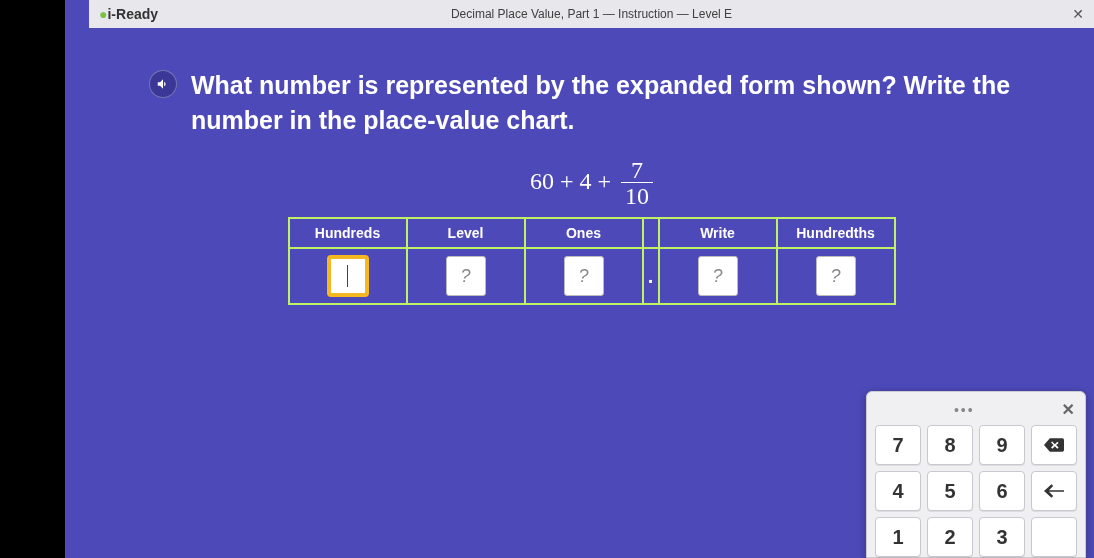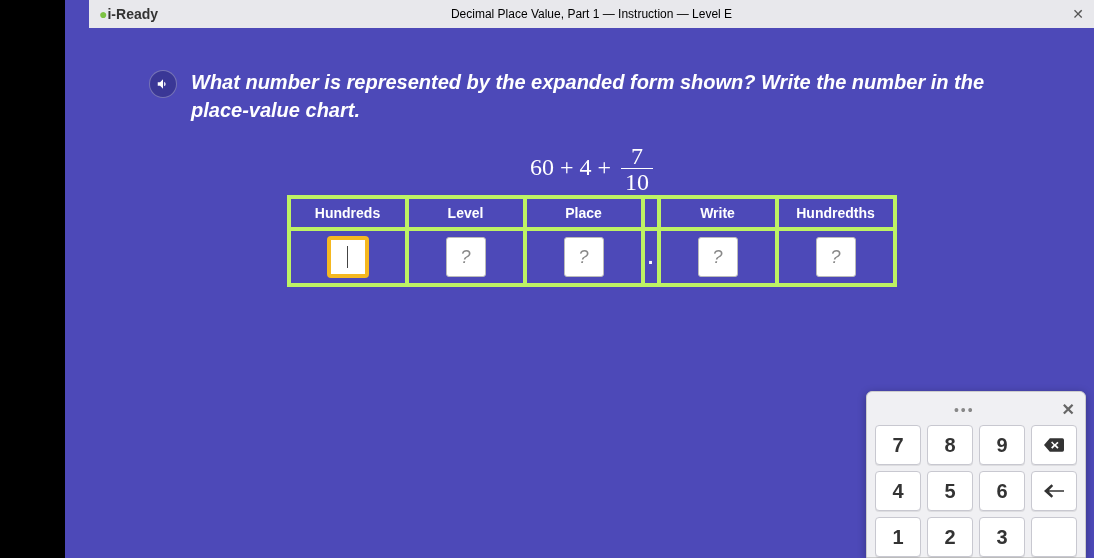--- a/index.html
+++ b/index.html
@@ -34,21 +34,21 @@
   font-weight: bold;
   font-size: 14px;
   color: #333;
 }
 .brand .dot { color: #7cc243; }
 .lesson-title {
   position: absolute;
   left: 50%;
   transform: translateX(-50%);
   font-size: 12px;
-  color: #000000;
+  color: #404040;
 }
 .close-x {
   position: absolute;
   right: 10px;
   font-size: 14px;
   color: #555;
   cursor: pointer;
 }
 .content {
   flex: 1;
@@ -70,47 +70,47 @@
   display: flex;
   align-items: center;
   justify-content: center;
   flex-shrink: 0;
   margin-top: 2px;
   cursor: pointer;
   border: 1px solid rgba(255,255,255,0.3);
 }
 .audio-btn svg { width: 14px; height: 14px; fill: #fff; }
 .question-text {
-  font-size: 20px;
+  font-size: 25px;
   font-weight: bold;
   line-height: 1.4;
   color: #fff;
   max-width: 820px;
-  font-style: italic;
 }
 .expanded-form {
   text-align: center;
   font-family: 'Times New Roman', serif;
   font-size: 24px;
   color: #fff;
+  margin-bottom: 8px;
 }
 .frac {
   display: inline-block;
   vertical-align: middle;
   text-align: center;
   margin-left: 4px;
 }
 .frac .num { display: block; border-bottom: 1.5px solid #fff; padding: 0 4px; line-height: 1; }
 .frac .den { display: block; padding: 0 4px; line-height: 1.1; text-align: right; }
 .pv-table {
   margin: 0 auto;
   border-collapse: collapse;
 }
 .pv-table th, .pv-table td {
-  border: 4px solid #bef264;
+  border: 2px solid #bef264;
   text-align: center;
   vertical-align: middle;
 }
 .pv-table th {
   font-size: 14px;
   font-weight: bold;
   padding: 6px 0;
   color: #fff;
   width: 118px;
 }
@@ -214,21 +214,21 @@
         <span class="num">7</span>
         <span class="den">10</span>
       </span>
     </div>
 
     <table class="pv-table">
       <tbody>
           <tr>
         <th>Hundreds</th>
         <th>Level</th>
-        <th>Place</th>
+        <th>Ones</th>
         <th class="sep-col"></th>
         <th>Write</th>
         <th>Hundredths</th>
       </tr>
       <tr>
         <td>
           <div class="digit-box active">
                 <span class="cursor"></span>
               </div>
         </td>

